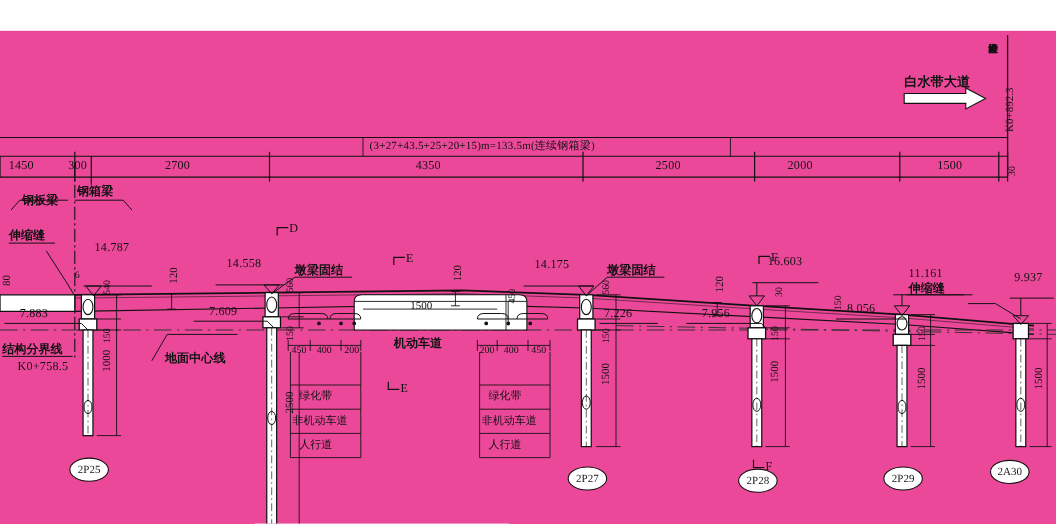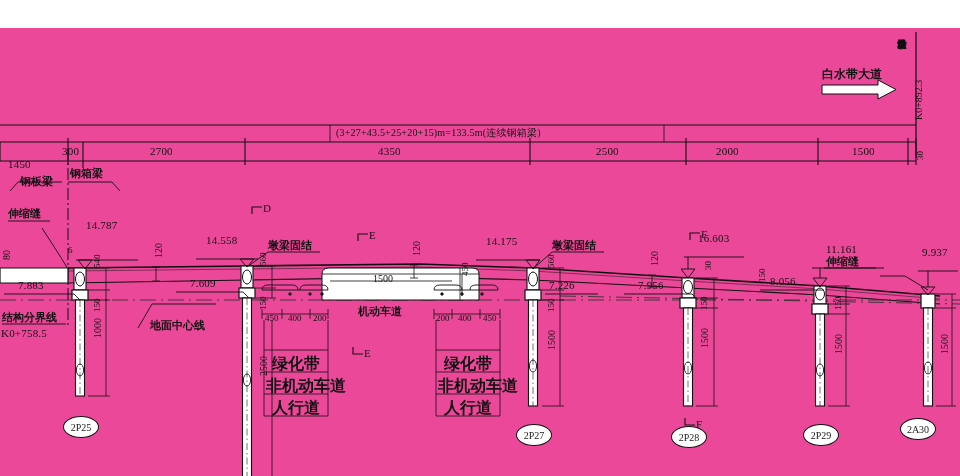--- a/index.html
+++ b/index.html
@@ -6,21 +6,21 @@
   body{width:960px;height:476px;overflow:hidden;
        font-family:"Liberation Sans","DejaVu Sans",sans-serif;color:#1a1a1a;}
   #stage{position:relative;width:960px;height:476px;background:#ec4899;margin-top:28px;}
   svg{position:absolute;top:0;left:0;}
   .lbl{position:absolute;white-space:nowrap;line-height:1;
        font-family:"Liberation Serif","DejaVu Serif",serif;color:#111;}
   .num{font-size:11px;letter-spacing:.2px;}
   .num-sm{font-size:10px;}
   .num-xs{font-size:9px;}
   .cn{font-family:"DejaVu Sans",sans-serif;font-size:11px;font-weight:700;color:#111;}
-  .cn-sm{font-family:"DejaVu Sans",sans-serif;font-size:16px;font-weight:700;color:#111;text-align:center;}
+  .cn-sm{font-family:"DejaVu Sans",sans-serif;font-size:10px;font-weight:400;color:#111;text-align:center;}
   .vert{transform-origin:left top;transform:rotate(-90deg);}
   .vert-cn{transform-origin:left top;transform:rotate(0deg);
            writing-mode:vertical-rl;text-orientation:upright;}
   .sec{font-family:"Liberation Serif",serif;font-size:11px;}
   .pier-tag{position:absolute;width:34px;height:20px;border:1.2px solid #111;
             border-radius:50%;display:flex;align-items:center;justify-content:center;
             font-family:"Liberation Serif",serif;font-size:10px;background:#fff;}
 </style>
 </head>
 <body>
@@ -313,21 +313,21 @@
     </g>
   </svg>
 
   <div class="lbl cn" style="left:822px;top:40px;font-size:12px;">白水带大道</div>
 
   <div class="lbl cn-sm vert-cn" style="left:897px;top:4px;font-size:9px;letter-spacing:0;">桥梁设计终点桩号</div>
   <div class="lbl num-sm vert" style="left:914px;top:92px;">K0+892.3</div>
 
   <div class="lbl num" style="left:336px;top:100px;font-size:10px;">(3+27+43.5+25+20+15)m=133.5m(连续钢箱梁)</div>
 
-  <div class="lbl num" style="left:8px;top:131px;">1450</div>
+  <div class="lbl num" style="left:8px;top:118px;">1450</div>
   <div class="lbl num" style="left:62px;top:118px;">300</div>
   <div class="lbl num" style="left:150px;top:118px;">2700</div>
   <div class="lbl num" style="left:378px;top:118px;">4350</div>
   <div class="lbl num" style="left:596px;top:118px;">2500</div>
   <div class="lbl num" style="left:716px;top:118px;">2000</div>
   <div class="lbl num" style="left:852px;top:118px;">1500</div>
   <div class="lbl num-xs vert" style="left:916px;top:132px;">30</div>
 
   <div class="lbl num-sm vert" style="left:2px;top:232px;">80</div>
   <div class="lbl num-sm" style="left:68px;top:218px;font-size:9px;">6</div>
@@ -371,21 +371,21 @@
 
   <div class="lbl cn-sm" style="left:272px;top:328px;">绿化带</div>
   <div class="lbl cn-sm" style="left:266px;top:350px;">非机动车道</div>
   <div class="lbl cn-sm" style="left:272px;top:372px;">人行道</div>
 
   <div class="lbl cn-sm" style="left:444px;top:328px;">绿化带</div>
   <div class="lbl cn-sm" style="left:438px;top:350px;">非机动车道</div>
   <div class="lbl cn-sm" style="left:444px;top:372px;">人行道</div>
 
   <div class="lbl cn" style="left:2px;top:284px;">结构分界线</div>
-  <div class="lbl num" style="left:1px;top:300px;">K0+758.5</div>
+  <div class="lbl num" style="left:16px;top:300px;">K0+758.5</div>
 
   <div class="lbl cn" style="left:150px;top:292px;">地面中心线</div>
 
   <div class="lbl num-xs vert" style="left:93px;top:240px;">540</div>
   <div class="lbl num-xs vert" style="left:93px;top:284px;">150</div>
   <div class="lbl num-sm vert" style="left:93px;top:310px;">1000</div>
 
   <div class="lbl num-xs vert" style="left:259px;top:238px;">560</div>
   <div class="lbl num-xs vert" style="left:259px;top:282px;">150</div>
   <div class="lbl num-sm vert" style="left:259px;top:348px;">2500</div>

